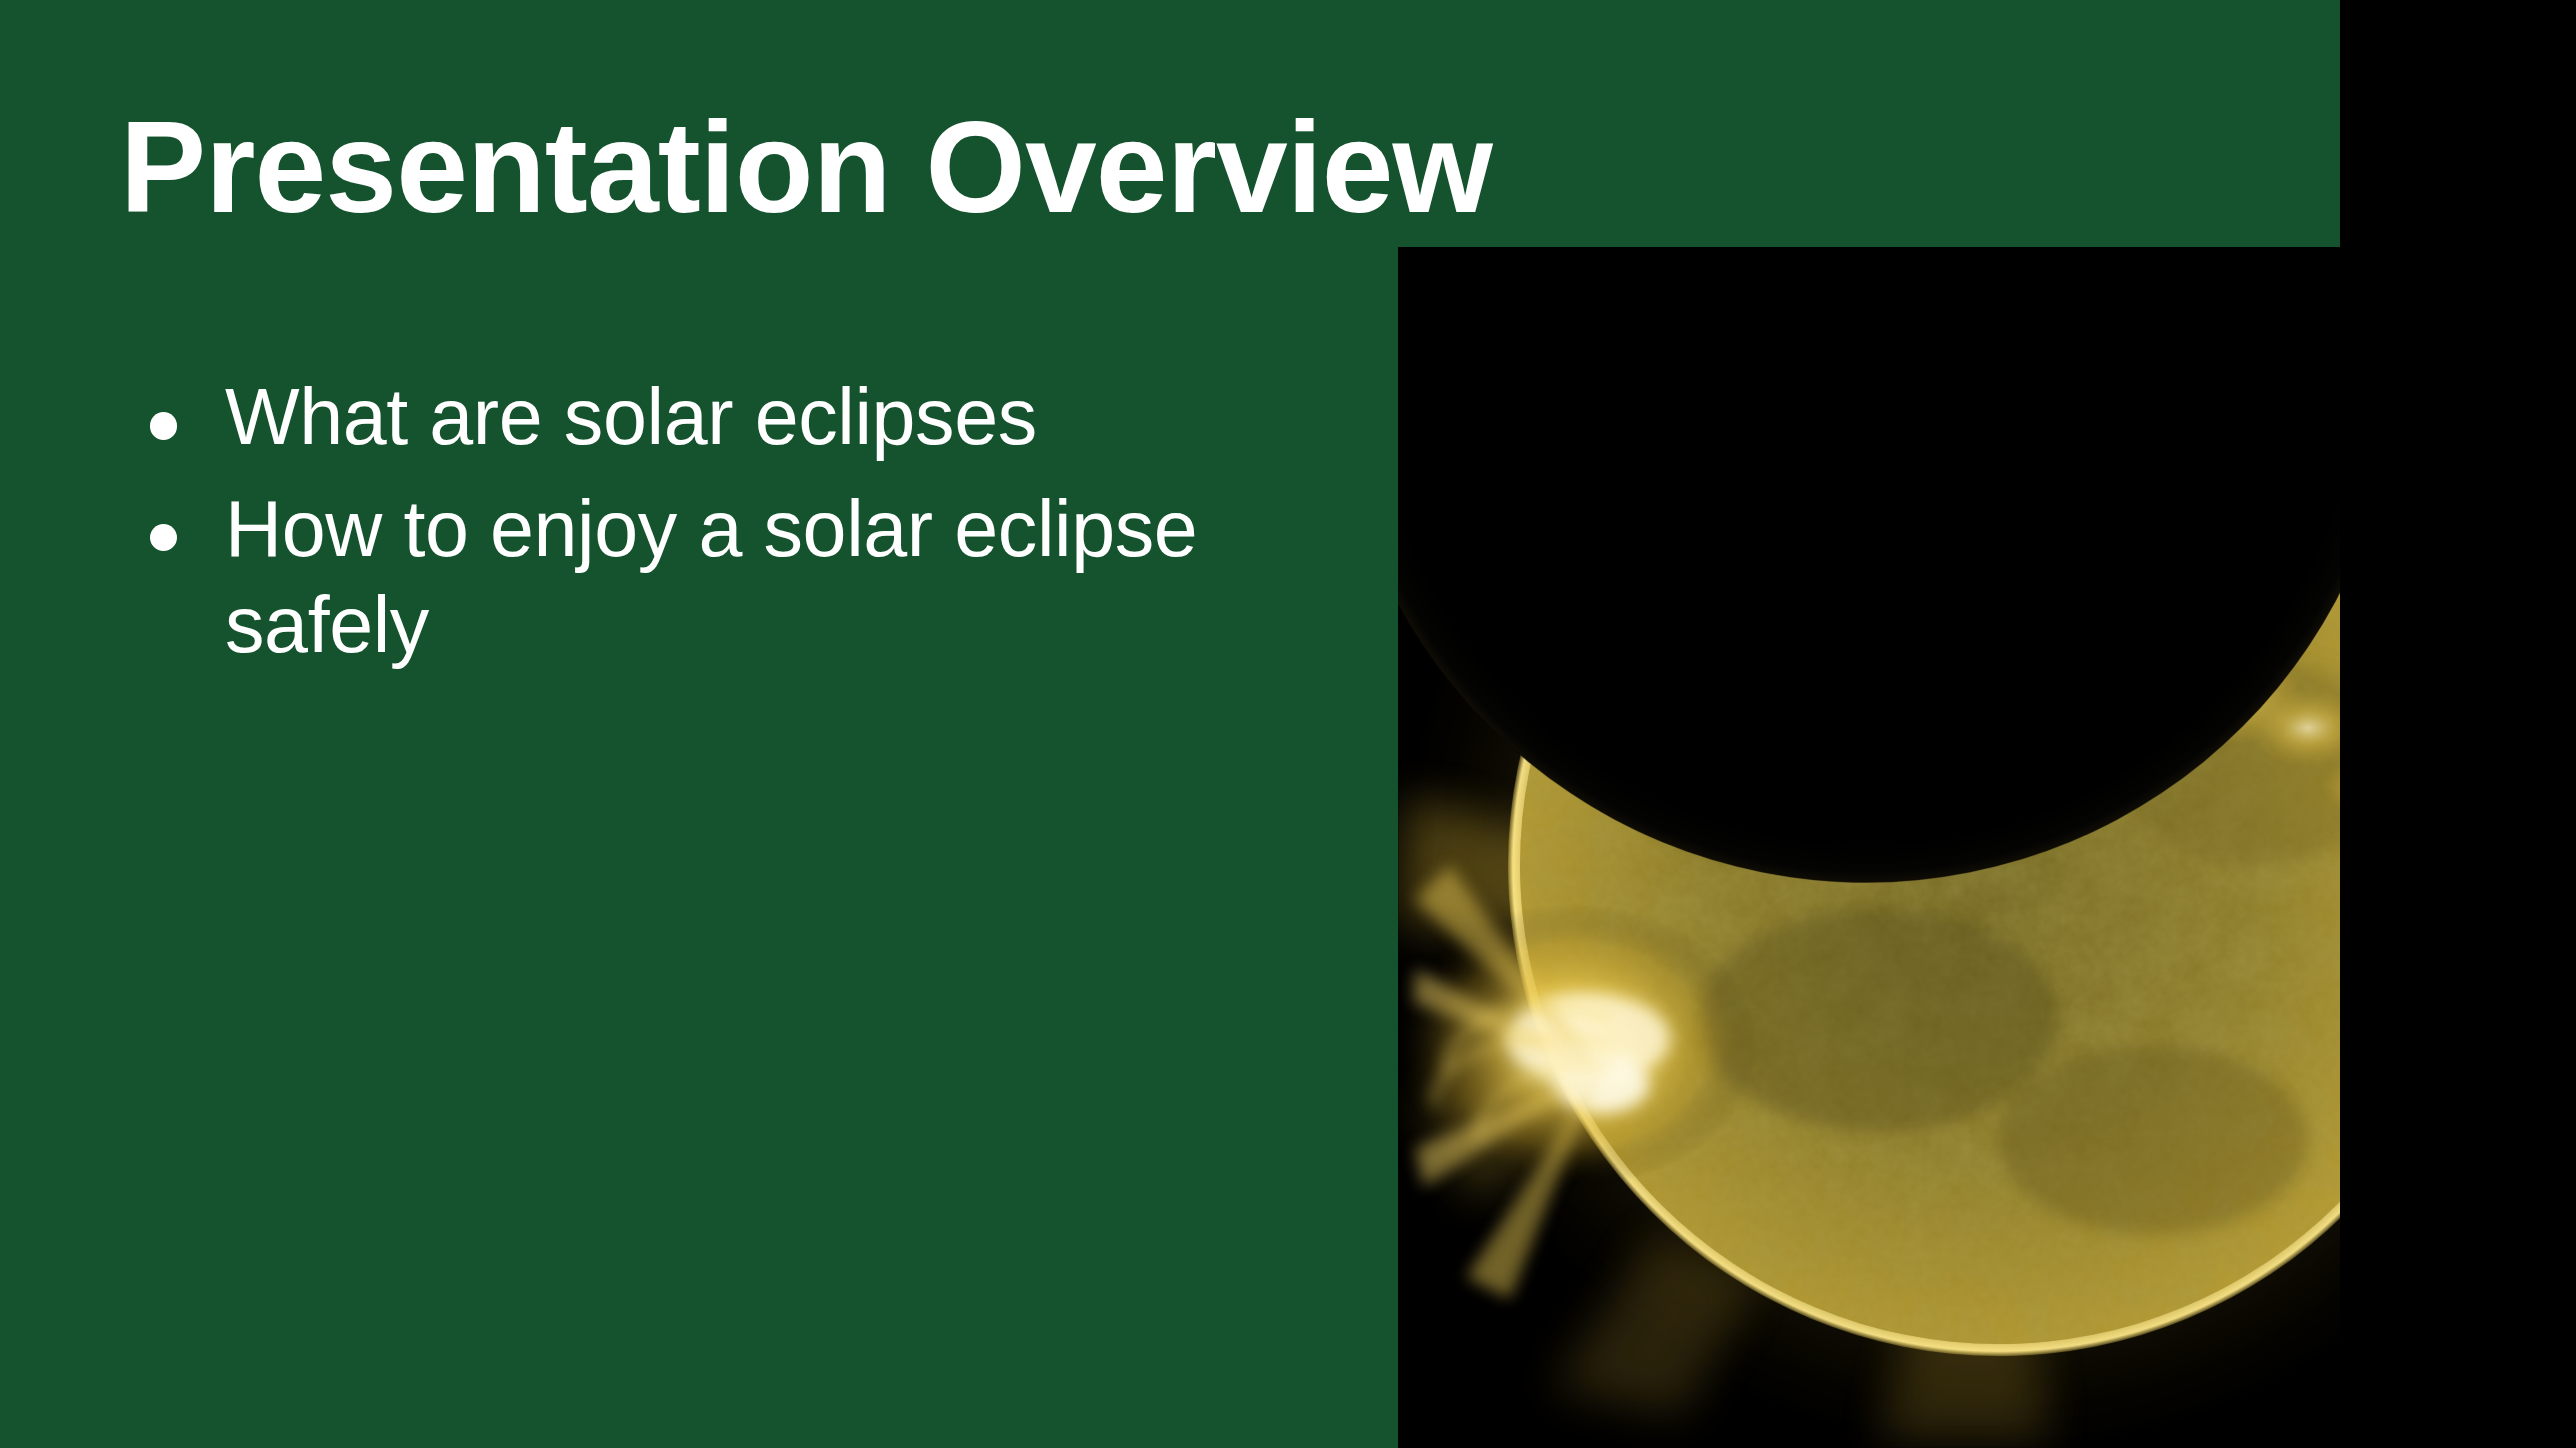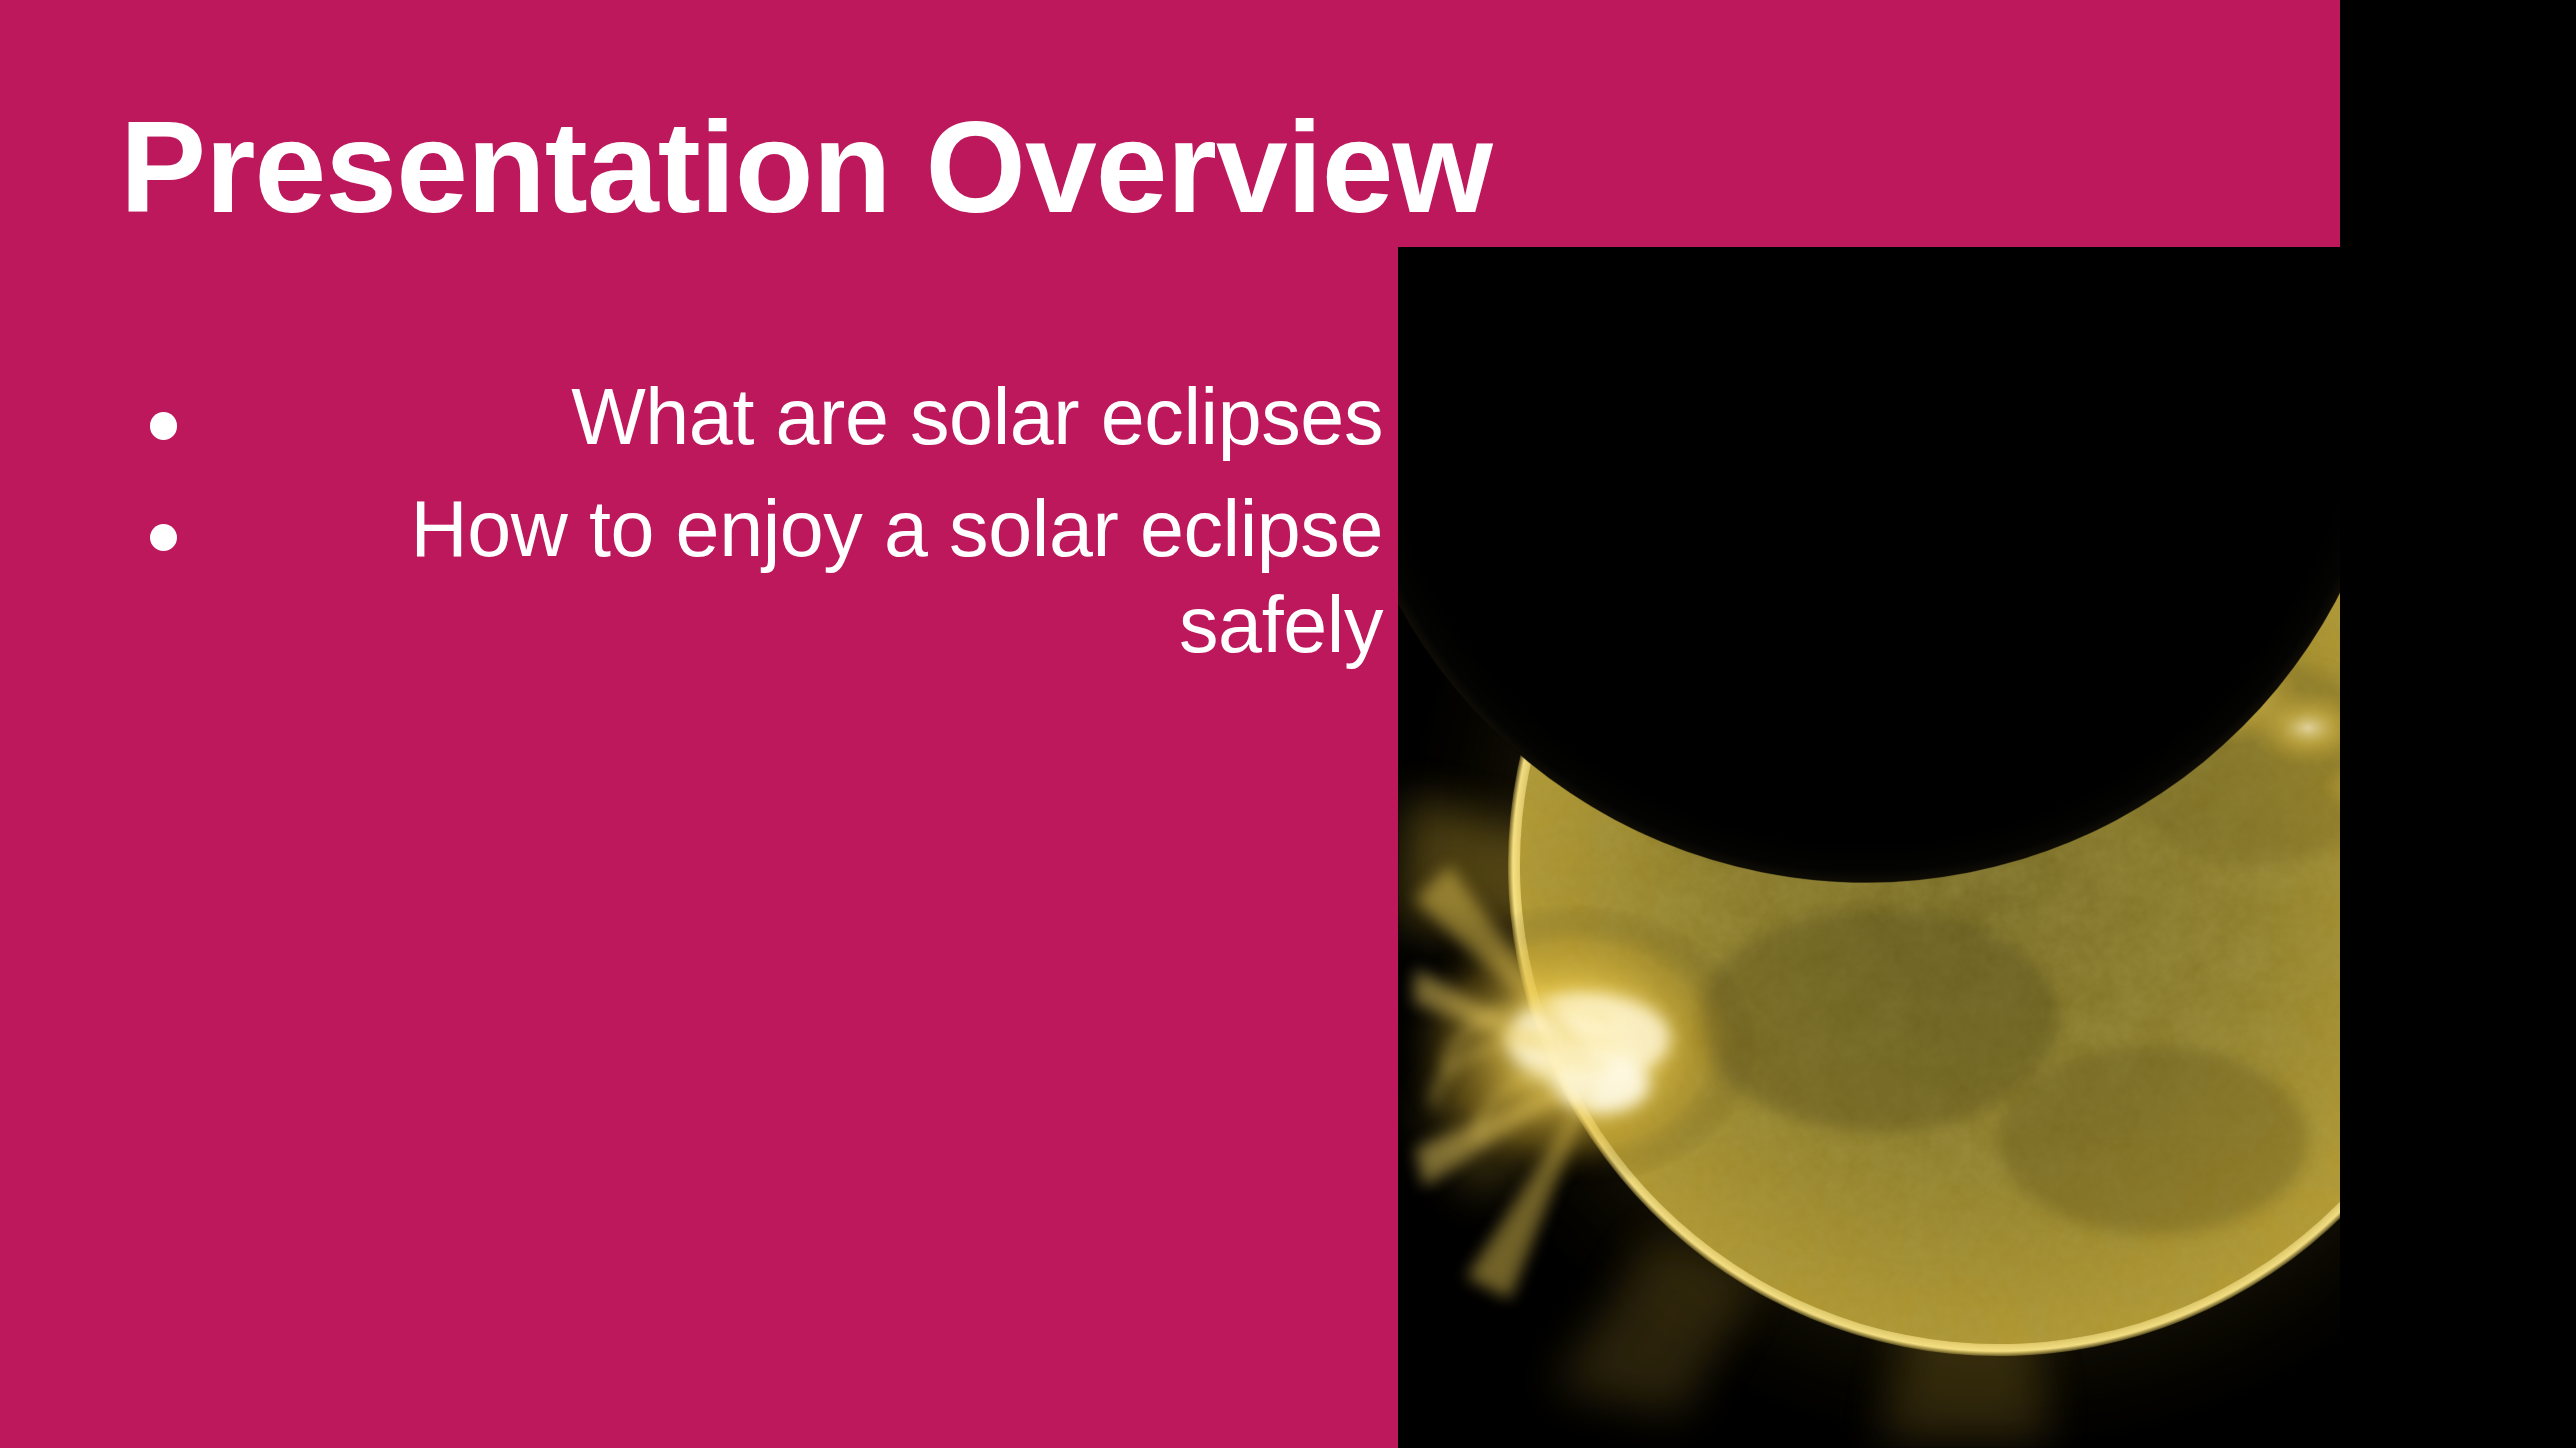--- a/index.html
+++ b/index.html
@@ -11,21 +11,21 @@
     width: 2576px;
     height: 1449px;
     overflow: hidden;
     font-family: "Liberation Sans", sans-serif;
     -webkit-font-smoothing: antialiased;
   }
   .slide {
     position: relative;
     width: 2340px;
     height: 1449px;
-    background: #be185d;
+    background: #14532d;
     overflow: hidden;
   }
 
   
   .slide-title {
     position: absolute;
     left: 120px;
     top: 103px;
     width: 1631px;
     color: #ffffff;
@@ -51,21 +51,20 @@
     position: relative;
     display: block;
     padding-left: 96px;
     margin: 0 0 15.5px 0;
     color: #ffffff;
     font-family: "Liberation Sans", sans-serif;
     font-weight: normal;
     font-size: 79px;
     line-height: 1.22;
     letter-spacing: -0.4px;
-    text-align: right;
   }
   .bullet-item::before {
     content: "";
     position: absolute;
     left: 20.6px;
     top: 43px;
     width: 27.5px;
     height: 27.5px;
     border-radius: 50%;
     background: #ffffff;

